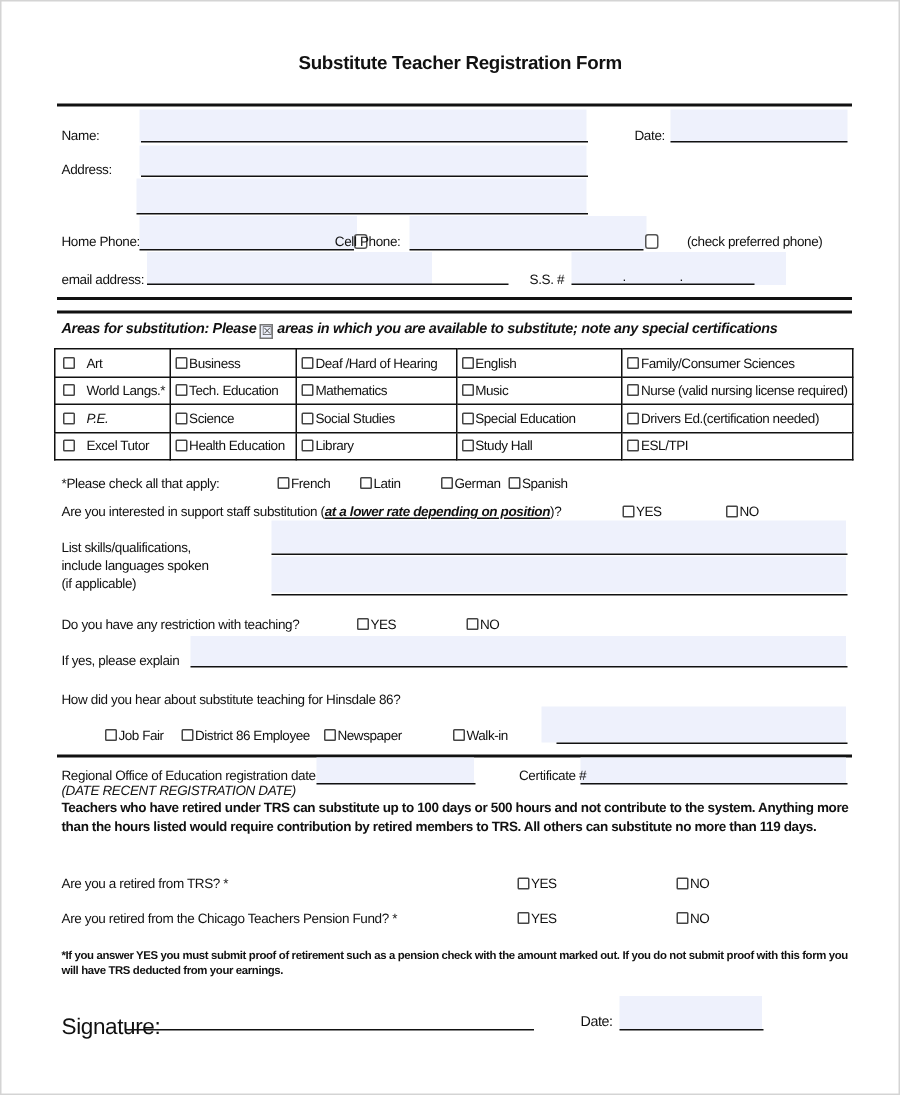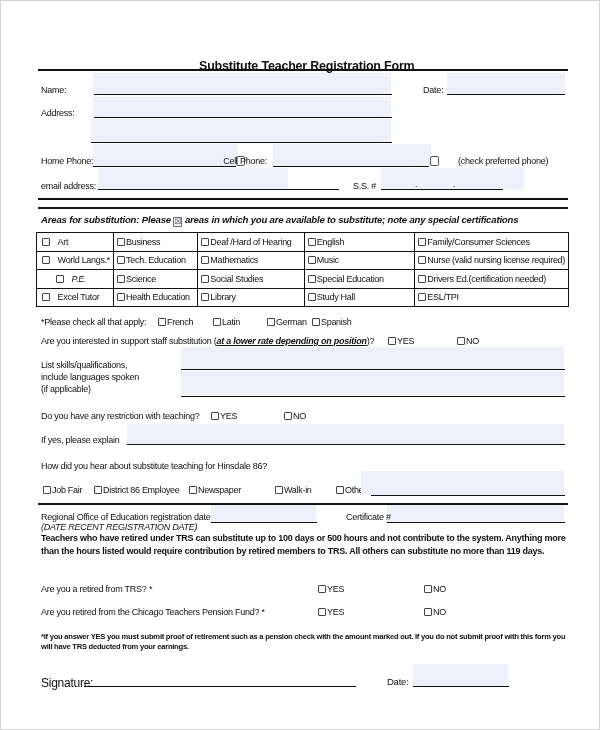--- a/index.html
+++ b/index.html
@@ -7,35 +7,35 @@
   body { font-family: "Liberation Sans", "DejaVu Sans", sans-serif; color: #111; font-size: 9px; }
   .page { position: absolute; left: 0; top: 0; width: 600px; height: 730px; border: 1px solid #d4d4d4; background: #fff; }
   .abs { position: absolute; white-space: nowrap; }
   .title { font-weight: bold; font-size: 12.5px; letter-spacing: -0.2px; }
   .lbl { font-size: 9px; letter-spacing: -0.25px; }
   .fill { position: absolute; background: #eef1fc; }
   .line { position: absolute; height: 1px; background: #111; }
   .thick { position: absolute; height: 2px; background: #111; }
   .cb { display: inline-block; width: 8px; height: 8px; border: 1px solid #444; border-radius: 1px; background: #fff; vertical-align: -1px; margin-right: 1px; }
   .cbx { position: absolute; width: 9px; height: 10px; border: 1px solid #555; border-radius: 2px; background: #fff; }
-  .opt { position: absolute; white-space: nowrap; font-size: 9px; letter-spacing: -0.3px; }
+  .opt { position: absolute; white-space: nowrap; font-size: 9px; letter-spacing: -0.3px; margin-left: 27px; }
   .bold-italic { font-weight: bold; font-style: italic; }
   .areas-table { position: absolute; left: 35px; top: 231px; width: 533px; height: 74px; border: 1px solid #111; border-collapse: collapse; }
   .areas-table td { border: 1px solid #111; height: 18.5px; font-size: 9px; letter-spacing: -0.3px; padding: 0 3px; white-space: nowrap; vertical-align: middle; }
   .xbox { display: inline-block; width: 9px; height: 10px; border: 1px solid #777; background: #eef1fc; font-size: 8px; line-height: 8px; text-align: center; color: #555; vertical-align: -1px; }
   .para { position: absolute; font-size: 9px; line-height: 12.5px; font-weight: bold; letter-spacing: -0.25px; }
   .note { position: absolute; font-size: 7.6px; line-height: 10px; font-weight: bold; letter-spacing: -0.25px; }
   .u { text-decoration: underline; font-weight: bold; font-style: italic; }
 </style>
 </head>
 <body>
 
 <div class="page">
 
-  <div class="abs title" style="left:198px; top:34px;margin-top:24px;">Substitute Teacher Registration Form</div>
+  <div class="abs title" style="left:198px; top:34px;">Substitute Teacher Registration Form</div>
   <div class="thick" style="left:37px; top:68px; width:530px;"></div>
 
   <div class="fill" style="left:92px; top:72px; width:298px; height:22px;"></div>
   <div class="line" style="left:93px; top:93px; width:298px;"></div>
   <div class="abs lbl" style="left:40px; top:84px;">Name:</div>
 
   <div class="fill" style="left:446px; top:72px; width:118px; height:22px;"></div>
   <div class="line" style="left:446px; top:93px; width:118px;"></div>
   <div class="abs lbl" style="left:422px; top:84px;">Date:</div>
 
@@ -85,21 +85,21 @@
         <td><span class="cb"></span><span>Family/Consumer Sciences</span></td>
       </tr>
       <tr>
         <td style="padding-left:5px;"><span class="cb"></span>&nbsp;&nbsp;&nbsp;<span>World Langs.*</span></td>
         <td><span class="cb"></span><span>Tech. Education</span></td>
         <td><span class="cb"></span><span>Mathematics</span></td>
         <td><span class="cb"></span><span>Music</span></td>
         <td><span class="cb"></span><span>Nurse (valid nursing license required)</span></td>
       </tr>
       <tr>
-        <td style="padding-left:19px;font-style:italic;"><span class="cb"></span>&nbsp;&nbsp;&nbsp;<span>P.E.</span></td>
+        <td style="padding-left:5px;font-style:italic;"><span class="cb"></span>&nbsp;&nbsp;&nbsp;<span>P.E.</span></td>
         <td><span class="cb"></span><span>Science</span></td>
         <td><span class="cb"></span><span>Social Studies</span></td>
         <td><span class="cb"></span><span>Special Education</span></td>
         <td><span class="cb"></span><span>Drivers Ed.(certification needed)</span></td>
       </tr>
       <tr>
         <td style="padding-left:5px;"><span class="cb"></span>&nbsp;&nbsp;&nbsp;<span>Excel Tutor</span></td>
         <td><span class="cb"></span><span>Health Education</span></td>
         <td><span class="cb"></span><span>Library</span></td>
         <td><span class="cb"></span><span>Study Hall</span></td>
@@ -160,19 +160,19 @@
   <div class="opt" style="left:317px; top:583px;"><span class="cb"></span><span>YES</span></div>
   <div class="opt" style="left:423px; top:583px;"><span class="cb"></span><span>NO</span></div>
 
   <div class="abs lbl" style="left:40px; top:606px;">Are you retired from the Chicago Teachers Pension Fund?  *</div>
   <div class="opt" style="left:317px; top:606px;"><span class="cb"></span><span>YES</span></div>
   <div class="opt" style="left:423px; top:606px;"><span class="cb"></span><span>NO</span></div>
 
   <div class="note" style="left:40px; top:631px; width:525px;">*If you answer YES you must submit proof of retirement such as a pension check with the amount marked out. If you do not submit proof with this form you will have TRS deducted from your earnings.</div>
 
   <div class="line" style="left:83px; top:685px; width:272px;"></div>
-  <div class="abs lbl" style="left:40px; top:675px; font-size:12px;">Signature:</div>
+  <div class="abs lbl" style="left:40px; top:675px; font-size:15px;">Signature:</div>
   <div class="fill" style="left:412px; top:663px; width:95px; height:22px;"></div>
   <div class="line" style="left:412px; top:685px; width:96px;"></div>
   <div class="abs lbl" style="left:386px; top:675px; font-size:9.5px;">Date:</div>
   <div class="fill" style="left:83px; top:663px; width:1px; height:1px; background:transparent;"></div>
 
 </div>
 
 </body></html>

